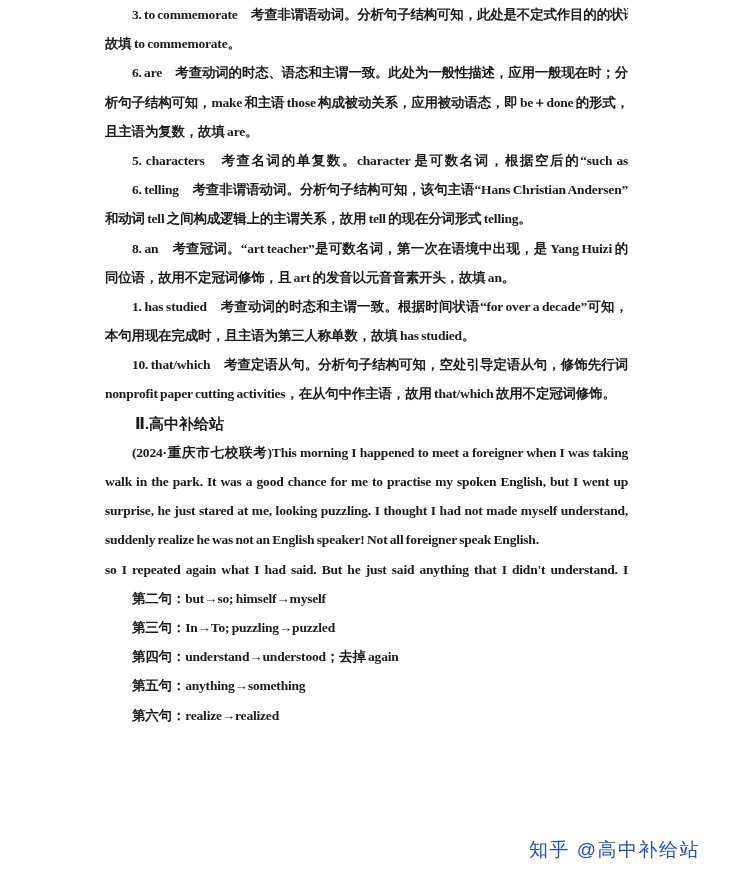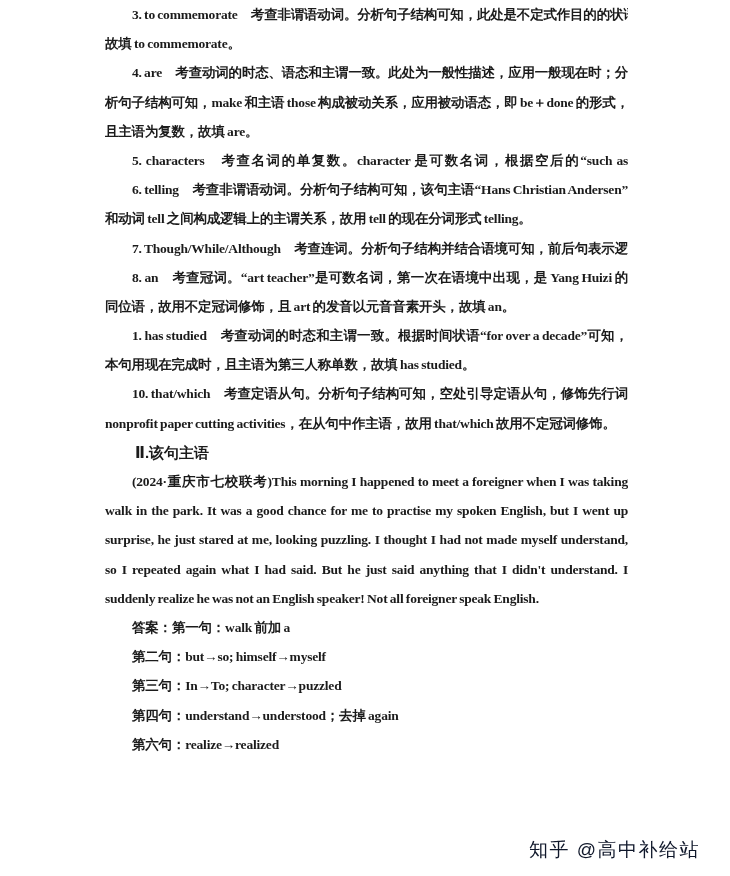--- a/index.html
+++ b/index.html
@@ -38,50 +38,49 @@
     letter-spacing: 0;
   }
   .watermark {
     position: absolute;
     right: 30px;
     bottom: 13px;
     font-family: "Liberation Sans", "DejaVu Sans", sans-serif;
     font-weight: 400;
     font-size: 19px;
     letter-spacing: 1.5px;
-    color: #0f172a;
+    color: #1d4ed8;
     text-shadow: 0 1px 0 #ffffff;
   }
 </style>
 </head>
 <body>
 
 <div class="page">
   <div class="doc">
       <div class="line body first">3. to commemorate　考查非谓语动词。分析句子结构可知，此处是不定式作目的的状语，</div>
       <div class="line body last">故填 to commemorate。</div>
-      <div class="line body first">4. are　考查动词的时态、语态和主谓一致。此处为一般性描述，应用一般现在时；分</div>
+      <div class="line body first">6. are　考查动词的时态、语态和主谓一致。此处为一般性描述，应用一般现在时；分</div>
       <div class="line body">析句子结构可知，make 和主语 those 构成被动关系，应用被动语态，即 be＋done 的形式，</div>
       <div class="line body last">且主语为复数，故填 are。</div>
       <div class="line body first">5. characters　考查名词的单复数。character 是可数名词，根据空后的“such as</div>
       <div class="line body first">6. telling　考查非谓语动词。分析句子结构可知，该句主语“Hans Christian Andersen”</div>
       <div class="line body last">和动词 tell 之间构成逻辑上的主谓关系，故用 tell 的现在分词形式 telling。</div>
-      <div class="line body first">7. Though/While/Although　考查连词。分析句子结构并结合语境可知，前后句表示逻</div>
       <div class="line body first">8. an　考查冠词。“art teacher”是可数名词，第一次在语境中出现，是 Yang Huizi 的</div>
       <div class="line body last">同位语，故用不定冠词修饰，且 art 的发音以元音音素开头，故填 an。</div>
       <div class="line body first">1. has studied　考查动词的时态和主谓一致。根据时间状语“for over a decade”可知，</div>
       <div class="line body last">本句用现在完成时，且主语为第三人称单数，故填 has studied。</div>
       <div class="line body first">10. that/which　考查定语从句。分析句子结构可知，空处引导定语从句，修饰先行词</div>
       <div class="line body last">nonprofit paper cutting activities，在从句中作主语，故用 that/which 故用不定冠词修饰。</div>
-      <div class="line heading first last">Ⅱ.该句主语</div>
+      <div class="line heading first last">Ⅱ.高中补给站</div>
       <div class="line body first">(2024·重庆市七校联考)This morning I happened to meet a foreigner when I was taking</div>
       <div class="line body">walk in the park. It was a good chance for me to practise my spoken English, but I went up</div>
       <div class="line body">surprise, he just stared at me, looking puzzling. I thought I had not made myself understand,</div>
+      <div class="line body last">suddenly realize he was not an English speaker! Not all foreigner speak English.</div>
       <div class="line body">so I repeated again what I had said. But he just said anything that I didn't understand. I</div>
-      <div class="line body last">suddenly realize he was not an English speaker! Not all foreigner speak English.</div>
-      <div class="line answer first last">答案：第一句：walk 前加 a</div>
       <div class="line answer first last">第二句：but→so; himself→myself</div>
-      <div class="line answer first last">第三句：In→To; character→puzzled</div>
+      <div class="line answer first last">第三句：In→To; puzzling→puzzled</div>
       <div class="line answer first last">第四句：understand→understood；去掉 again</div>
+      <div class="line answer first last">第五句：anything→something</div>
       <div class="line answer first last">第六句：realize→realized</div>
     </div>
   <div class="watermark">知乎 @高中补给站</div>
 </div>
 
 </body></html>

